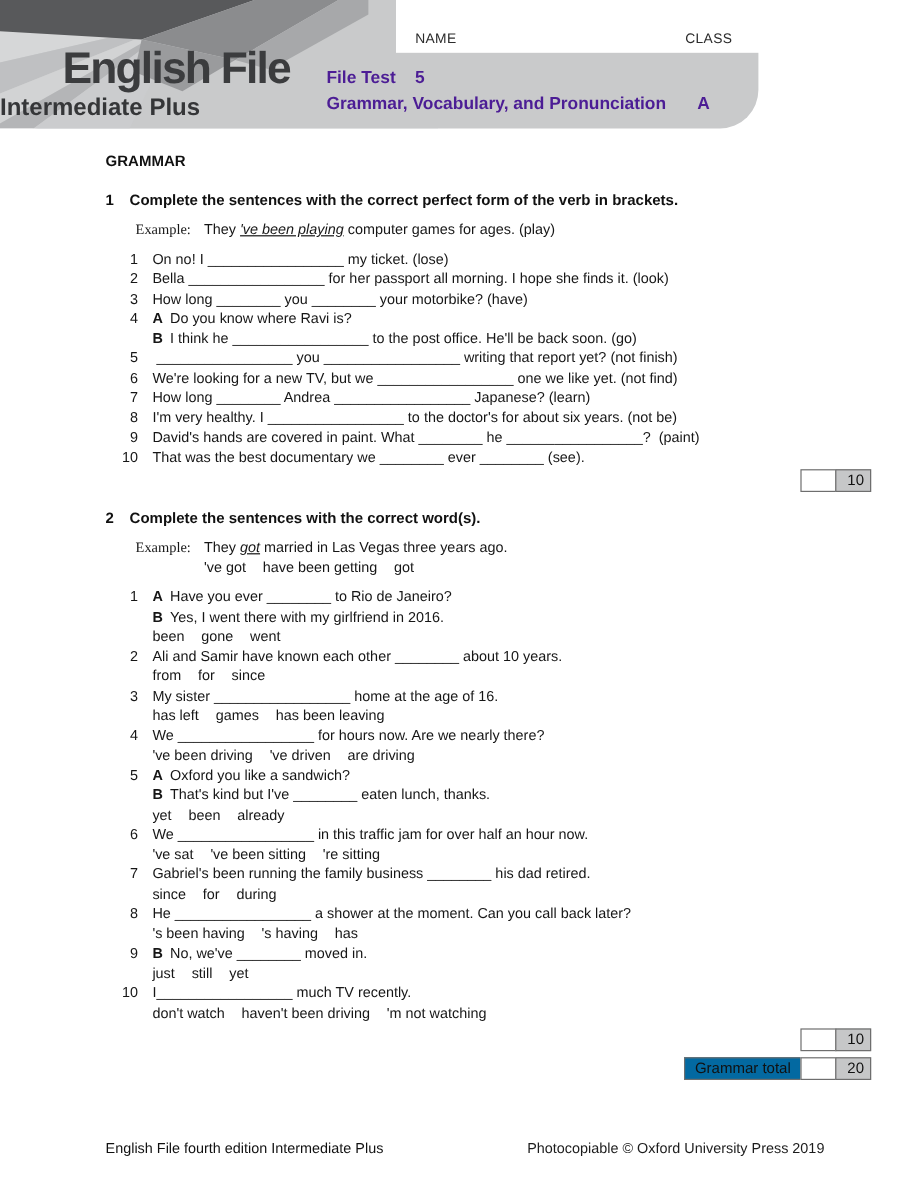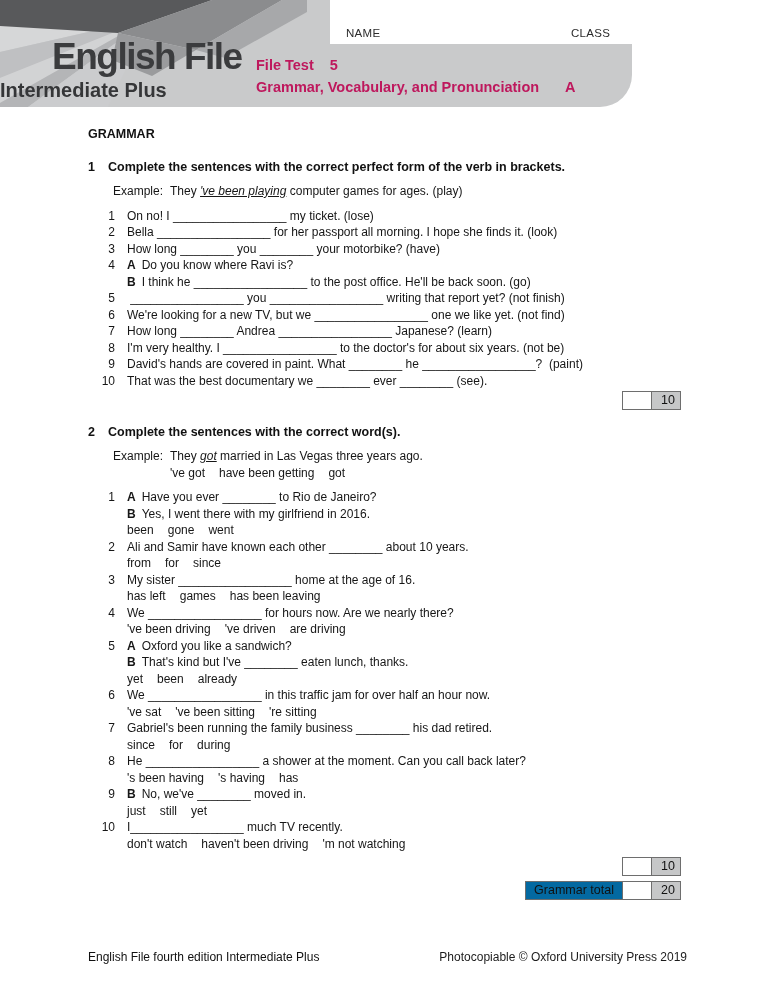--- a/index.html
+++ b/index.html
@@ -22,35 +22,35 @@
     line-height:1;white-space:nowrap;
   }
   .logo-sub{
     position:absolute;left:0;top:80px;width:302px;
     font-size:20px;font-weight:bold;color:#353638;line-height:1;white-space:nowrap;
   }
   .name-class-box{position:absolute;left:330px;top:0;width:396px;height:44px;background:#ffffff;}
   .nc-label{position:absolute;bottom:5px;font-size:11.5px;color:#2c2c2c;letter-spacing:0.3px;}
   .nc-name{left:16px;}
   .nc-class{left:241px;}
-  .test-title{position:absolute;left:256px;top:54px;font-weight:bold;font-size:14.5px;color:#be185d;line-height:22px;}
+  .test-title{position:absolute;left:272px;top:54px;font-weight:bold;font-size:14.5px;color:#4c1d95;line-height:22px;}
   .test-title .gap-s{margin-left:16px;}
   .test-title .gap-l{margin-left:26px;}
 
   
-  .content{padding:0 87px 0 88px;margin-top:20px;}
+  .content{padding:0 42px 0 88px;margin-top:20px;}
   .grammar-heading{margin:9px 0 0 0;font-size:12.5px;font-weight:bold;color:#111;}
 
   .ex-head{display:flex;font-weight:bold;font-size:12.5px;color:#111;white-space:nowrap;}
   .ex-head .n{width:20px;flex:none;}
   .ex1-head{margin-top:19px;}
   .ex2-head{margin-top:15px;}
 
   .example{display:flex;font-size:12px;margin:9px 0 0 25px;line-height:16.5px;}
-  .example-label{width:57px;flex:none;}
+  .example-label{width:57px;flex:none;font-family:Liberation Serif, serif;}
   .example-body{white-space:nowrap;}
   .ex-answer{font-style:italic;text-decoration:underline;}
 
   .items{margin-top:8px;font-size:12px;}
   .item-row{display:flex;}
   .item-num{width:27px;flex:none;text-align:right;margin-right:12px;line-height:16.5px;}
   .item-body{flex:1;min-width:0;}
   .item-line{line-height:16.5px;white-space:nowrap;}
   .options-line{line-height:16.5px;white-space:nowrap;}
   .opt{margin-right:14px;}

